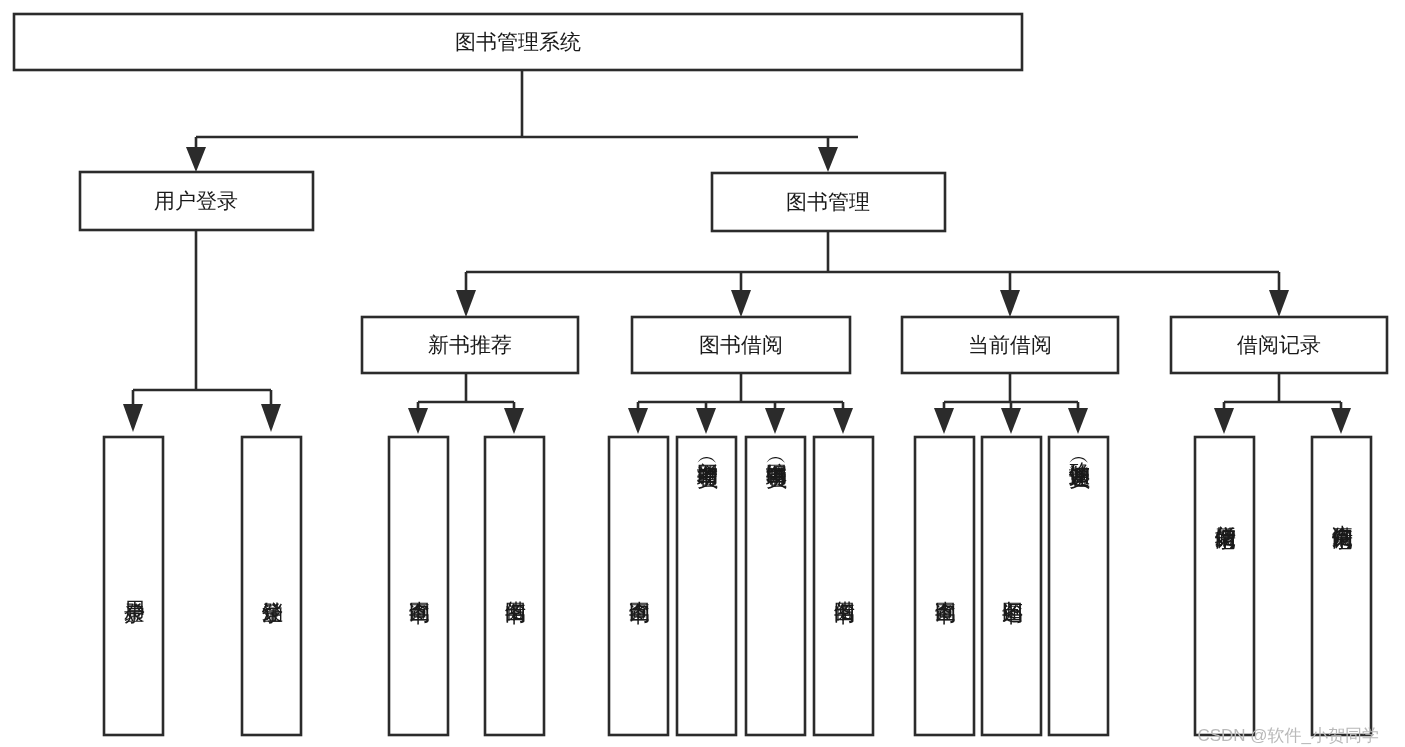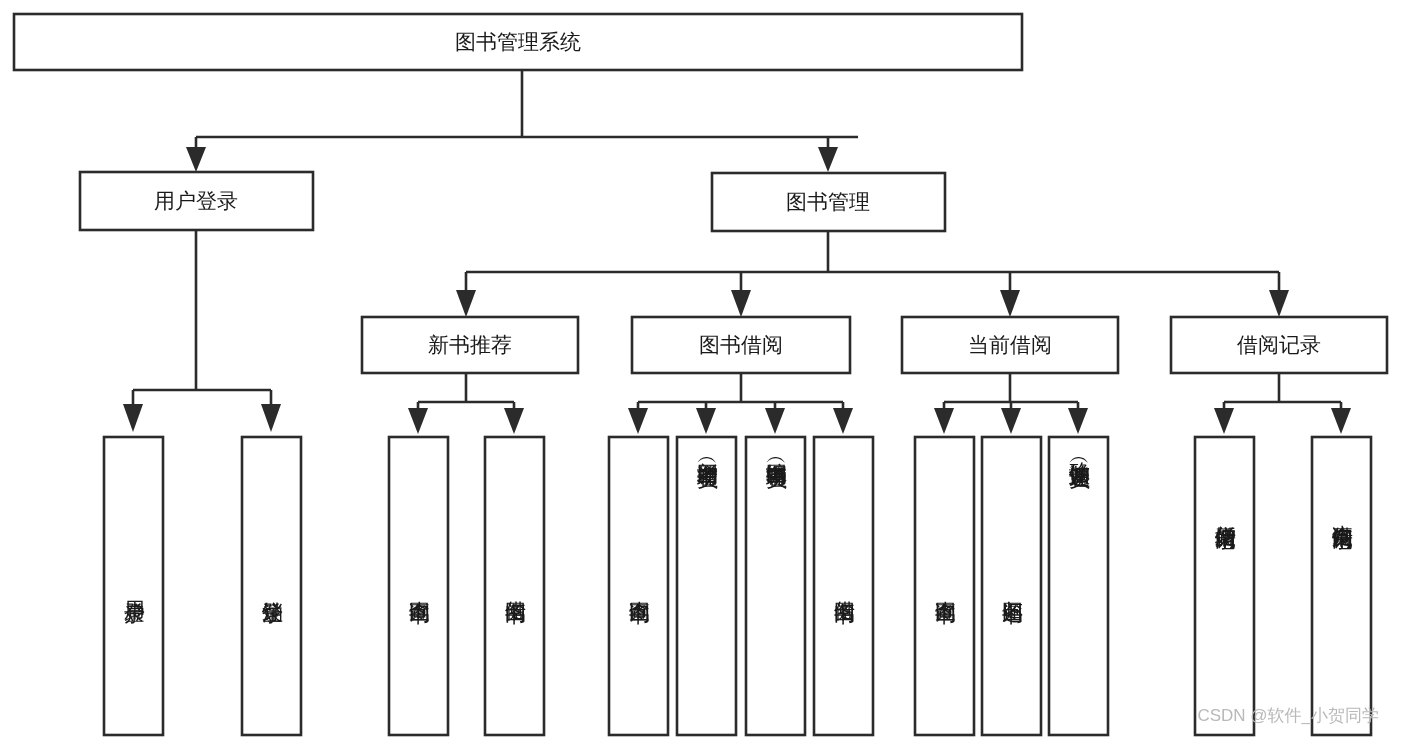--- a/index.html
+++ b/index.html
@@ -48,21 +48,21 @@
     text-anchor: middle;
     dominant-baseline: middle;
   }
   .node-label.vertical {
     font-size: 21px;
     letter-spacing: 1px;
   }
   .watermark {
     position: absolute;
     right: 14px;
-    bottom: 20px;
+    bottom: 0;
     font-family: "Liberation Sans", "DejaVu Sans", sans-serif;
     font-size: 17px;
     color: #b9b9b9;
     white-space: nowrap;
     user-select: none;
   }
 </style>
 </head>
 <body>
 

